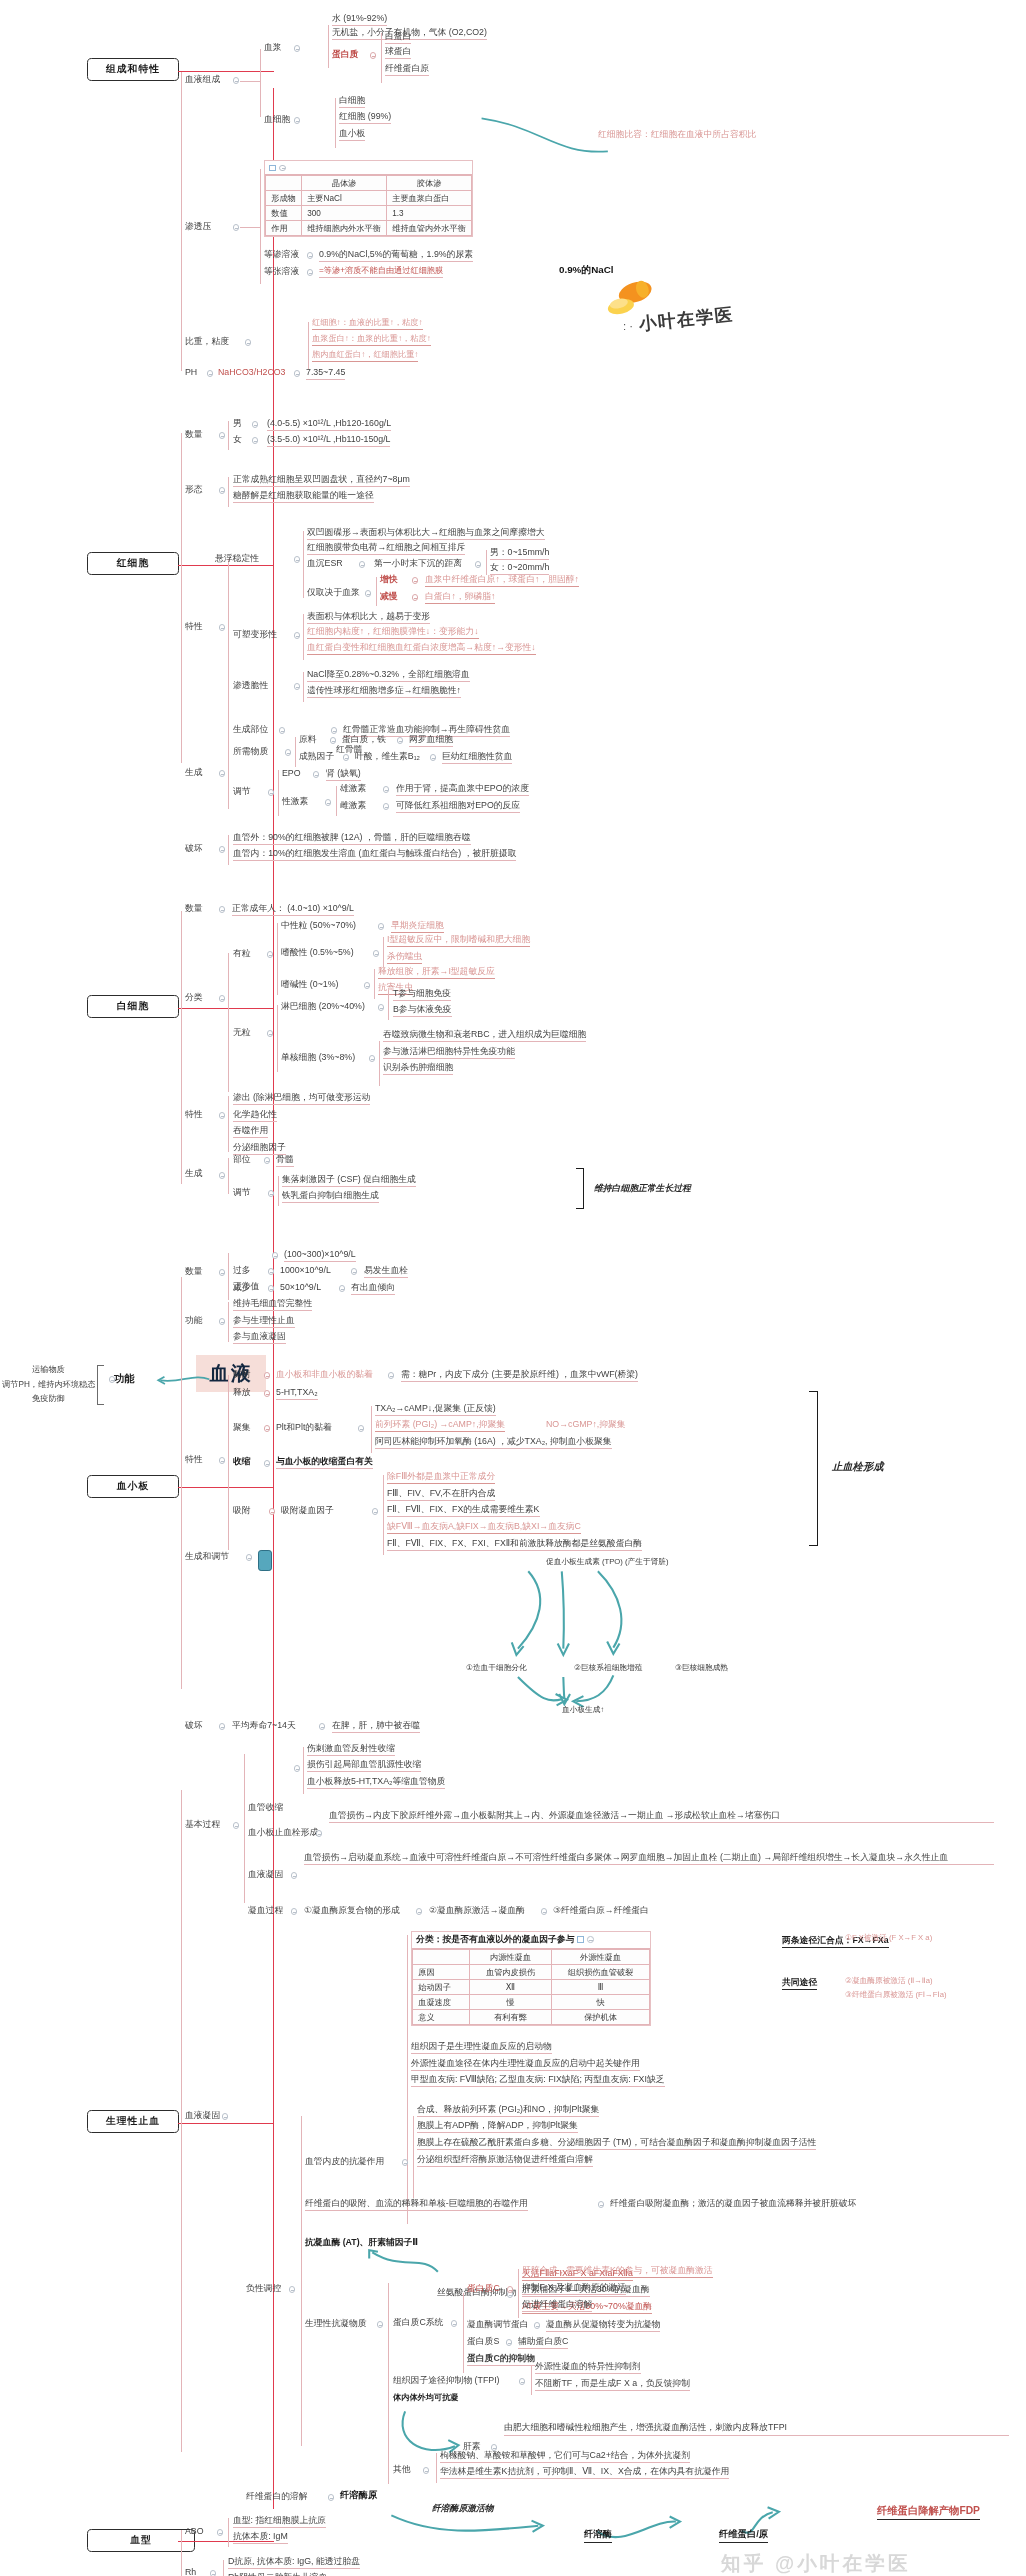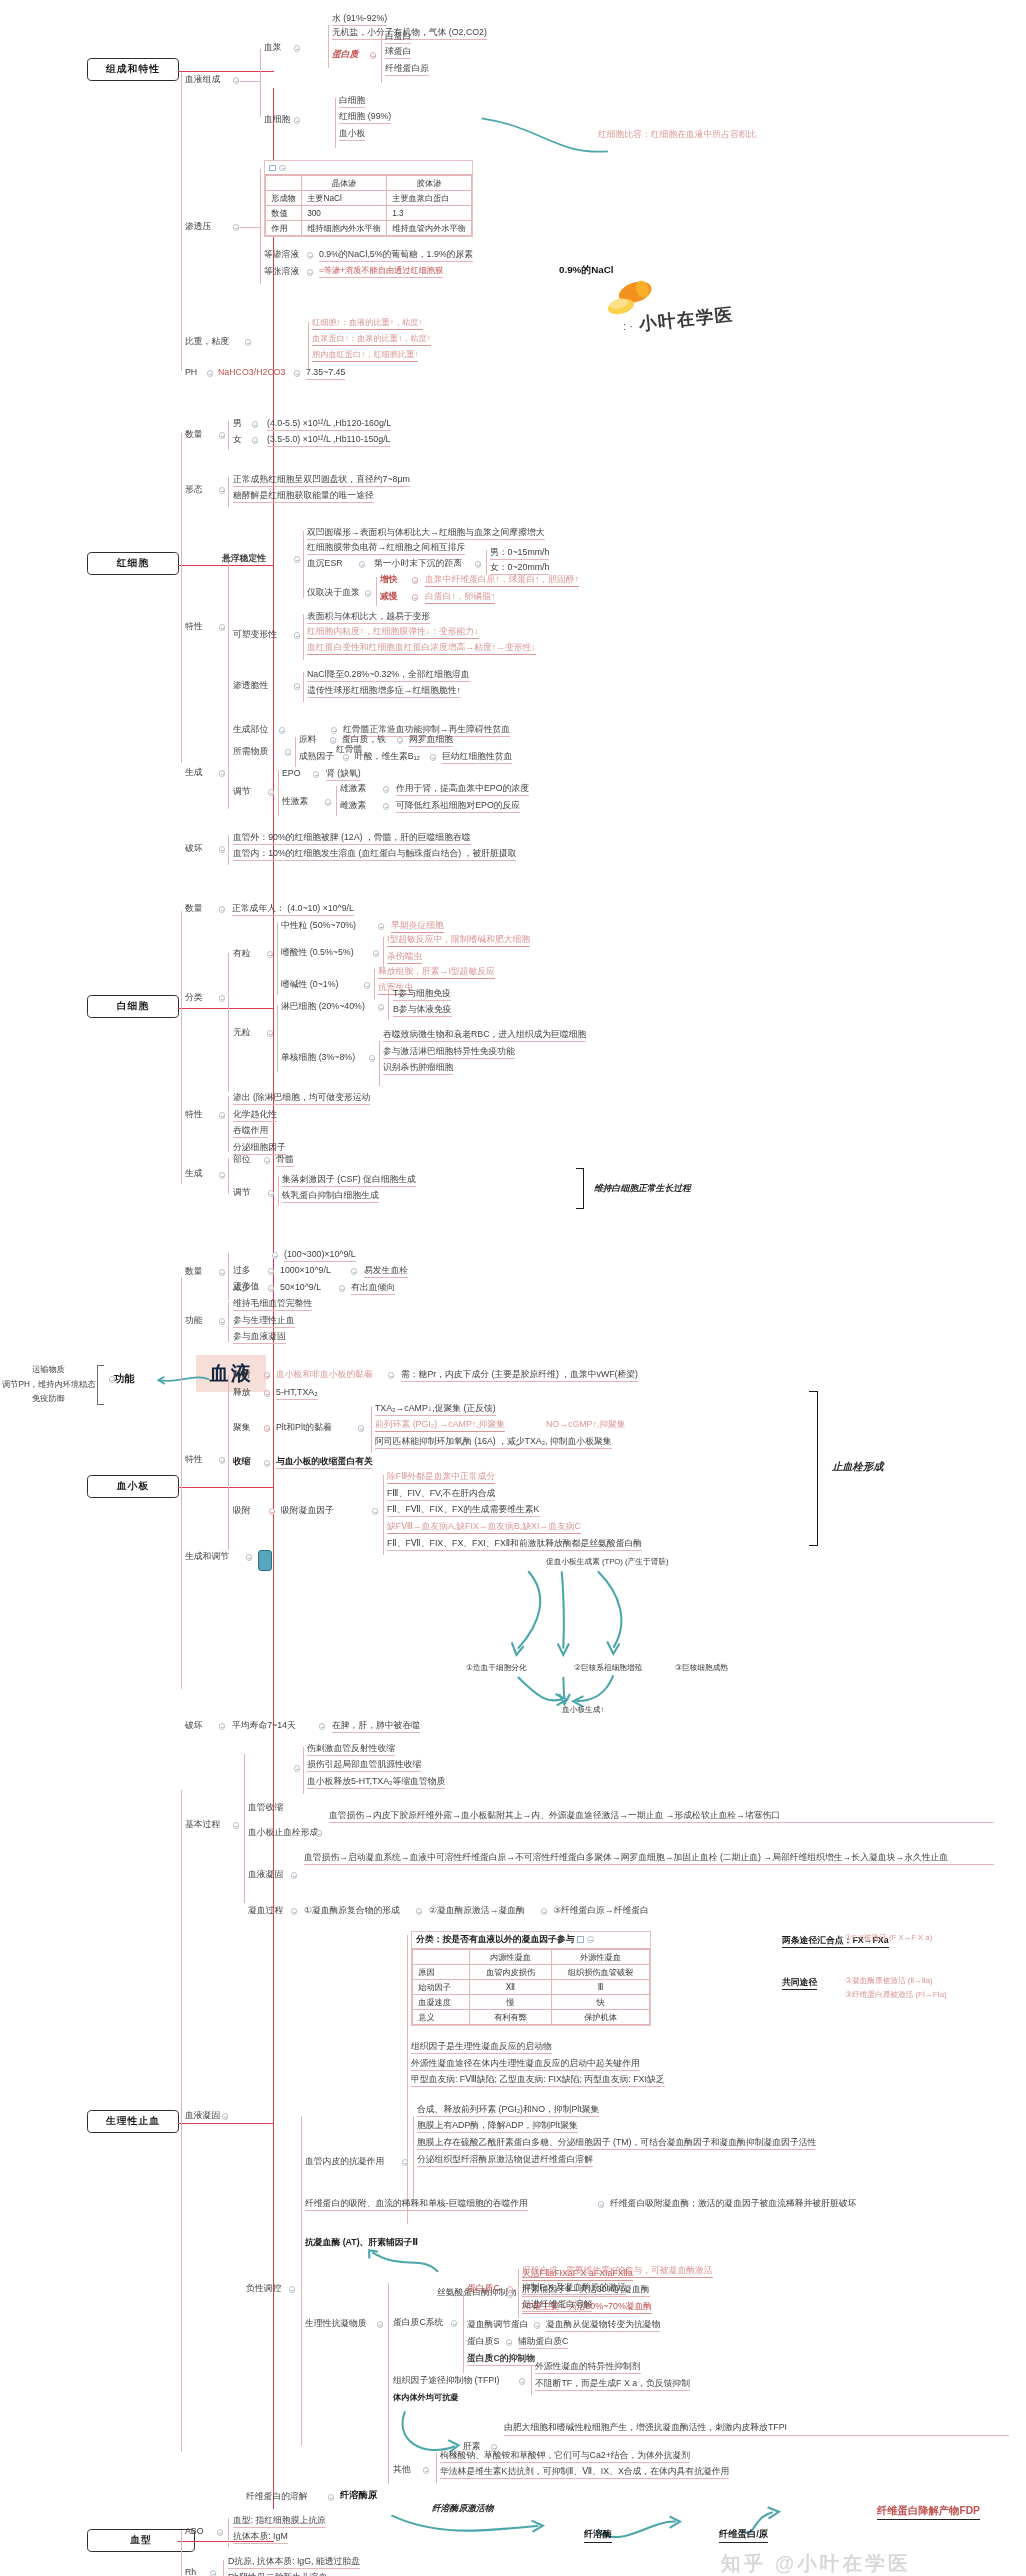--- a/index.html
+++ b/index.html
@@ -107,21 +107,21 @@
 <div class="node txt" style="left:185px; top:74px;">血液组成</div>
 <div class="node" style="left:229px; top:75px;"><span class="dot"></span></div>
 <div class="h" style="left:240px; top:81px; width:19.6px;"></div>
 <div class="v" style="left:260px; top:49px; height:68px;"></div>
 
 <div class="node txt" style="left:264px; top:42px;">血浆</div>
 <div class="node" style="left:290px; top:43px;"><span class="dot"></span></div>
 <div class="v" style="left:328px; top:25px; height:43px;"></div>
 <div class="node txt ul" style="left:332px; top:13px;">水 (91%-92%)</div>
 <div class="node txt ul" style="left:332px; top:27px;">无机盐，小分子有机物，气体 (O2,CO2)</div>
-<div class="node redb" style="left:332px; top:49px;font-style:italic;">蛋白质</div>
+<div class="node redb" style="left:332px; top:49px;">蛋白质</div>
 <div class="node" style="left:366px; top:50px;"><span class="dot dotr"></span></div>
 <div class="v" style="left:381px; top:33px; height:50px;"></div>
 <div class="node txt ul" style="left:385px; top:31px;">白蛋白</div>
 <div class="node txt ul" style="left:385px; top:46px;">球蛋白</div>
 <div class="node txt ul" style="left:385px; top:63px;">纤维蛋白原</div>
 
 <div class="node txt" style="left:264px; top:114px;">血细胞</div>
 <div class="node" style="left:290px; top:115px;"><span class="dot"></span></div>
 <div class="v" style="left:335px; top:98px; height:50px;"></div>
 <div class="node txt ul" style="left:339px; top:95px;">白细胞</div>
@@ -215,21 +215,21 @@
 <div class="node txt" style="left:185px; top:484px;">形态</div>
 <div class="node" style="left:215px; top:485px;"><span class="dot"></span></div>
 <div class="v" style="left:228px; top:477px; height:30px;"></div>
 <div class="node txt ul" style="left:233px; top:474px;">正常成熟红细胞呈双凹圆盘状，直径约7~8μm</div>
 <div class="node txt ul" style="left:233px; top:490px;">糖酵解是红细胞获取能量的唯一途径</div>
 
 <div class="node txt" style="left:185px; top:621px;">特性</div>
 <div class="node" style="left:215px; top:622px;"><span class="dot"></span></div>
 <div class="v" style="left:228px; top:559px; height:191px;"></div>
 
-<div class="node txt" style="left:222px; top:553px;font-weight:bold;">悬浮稳定性</div>
+<div class="node txt" style="left:215px; top:553px;">悬浮稳定性</div>
 <div class="node" style="left:290px; top:554px;"><span class="dot"></span></div>
 <div class="v" style="left:303px; top:531px; height:67px;"></div>
 <div class="node txt ul" style="left:307px; top:527px;">双凹圆碟形→表面积与体积比大→红细胞与血浆之间摩擦增大</div>
 <div class="node txt ul" style="left:307px; top:542px;">红细胞膜带负电荷→红细胞之间相互排斥</div>
 <div class="node txt" style="left:307px; top:558px;">血沉ESR</div>
 <div class="node" style="left:355px; top:559px;"><span class="dot"></span></div>
 <div class="node txt" style="left:374px; top:558px;">第一小时末下沉的距离</div>
 <div class="node" style="left:471px; top:559px;"><span class="dot"></span></div>
 <div class="v" style="left:486px; top:550px; height:25px;"></div>
 <div class="node txt ul" style="left:490px; top:547px;">男：0~15mm/h</div>

